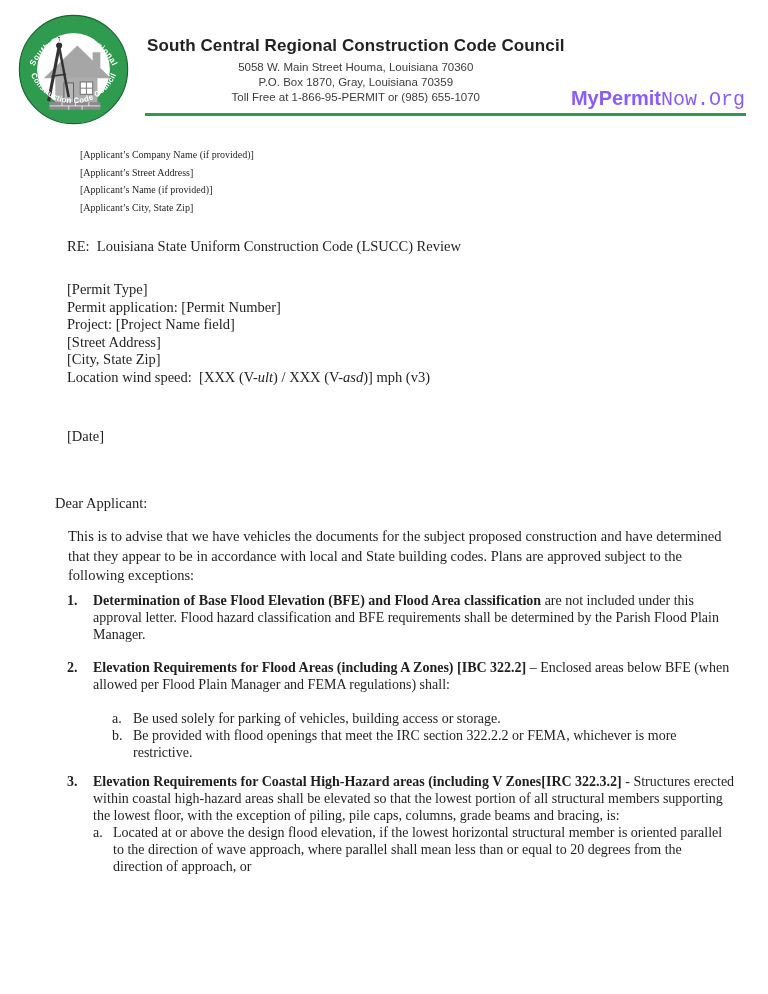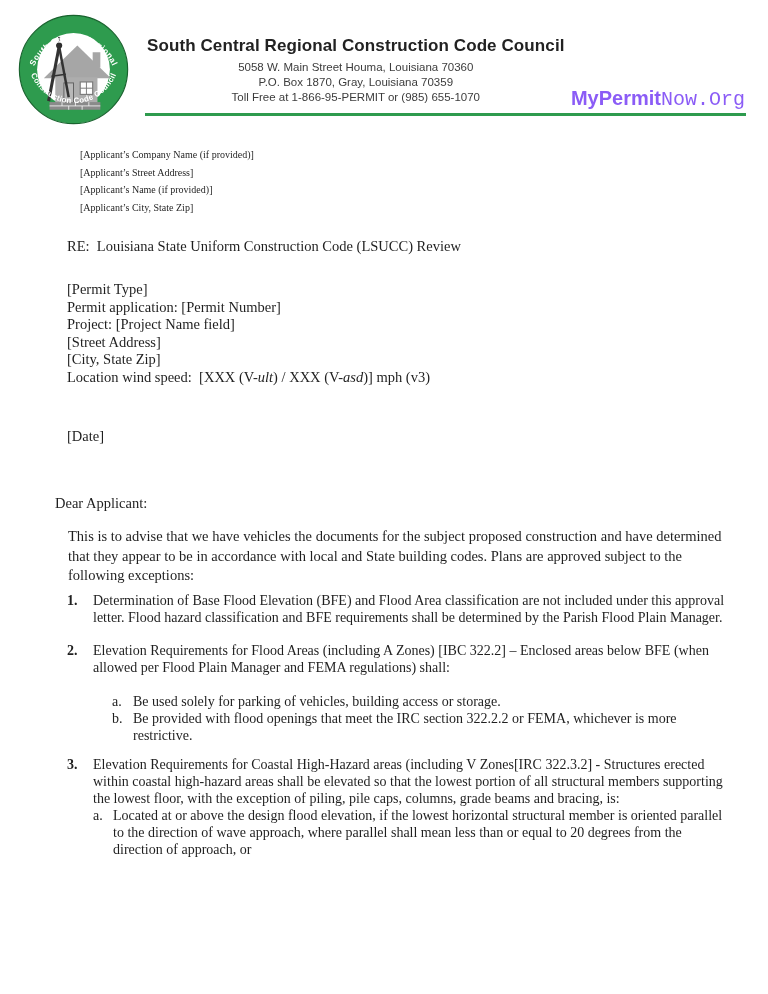--- a/index.html
+++ b/index.html
@@ -26,21 +26,21 @@
   .re-line { position:absolute; left:67px; top:238px; font-size:14.5px; }
   .permit-block { position:absolute; left:67px; top:281px; font-size:14.5px; line-height:17.5px; }
   .date-line { position:absolute; left:67px; top:428px; font-size:14.5px; }
   .salutation { position:absolute; left:55px; top:495px; font-size:14.5px; }
   .intro { position:absolute; left:68px; top:527px; width:660px; font-size:14.5px; line-height:19.5px; }
 
   .list { position:absolute; left:67px; top:592px; width:676px; font-size:14px; line-height:17px; }
   .li { display:flex; }
   .li .num { flex:0 0 26px; font-weight:700; }
   .li .li-text { flex:1; }
-  .li b { font-weight:400;margin-top:16px; }
+  .li b { font-weight:700;margin-top:16px; }
   .item2 { margin-top:16px; }
   .item3 { margin-top:12px; }
   .sublist { margin-top:17px; }
   .sublist.sub2 { margin-left:45px; width:600px; }
   .sublist.sub3 { margin-top:0; margin-left:26px; width:632px; }
   .sli { display:flex; }
   .sli .smark { flex:0 0 21px; }
   .sub3 .sli .smark { flex:0 0 20px; }
   .sli .sli-text { flex:1; }
 

